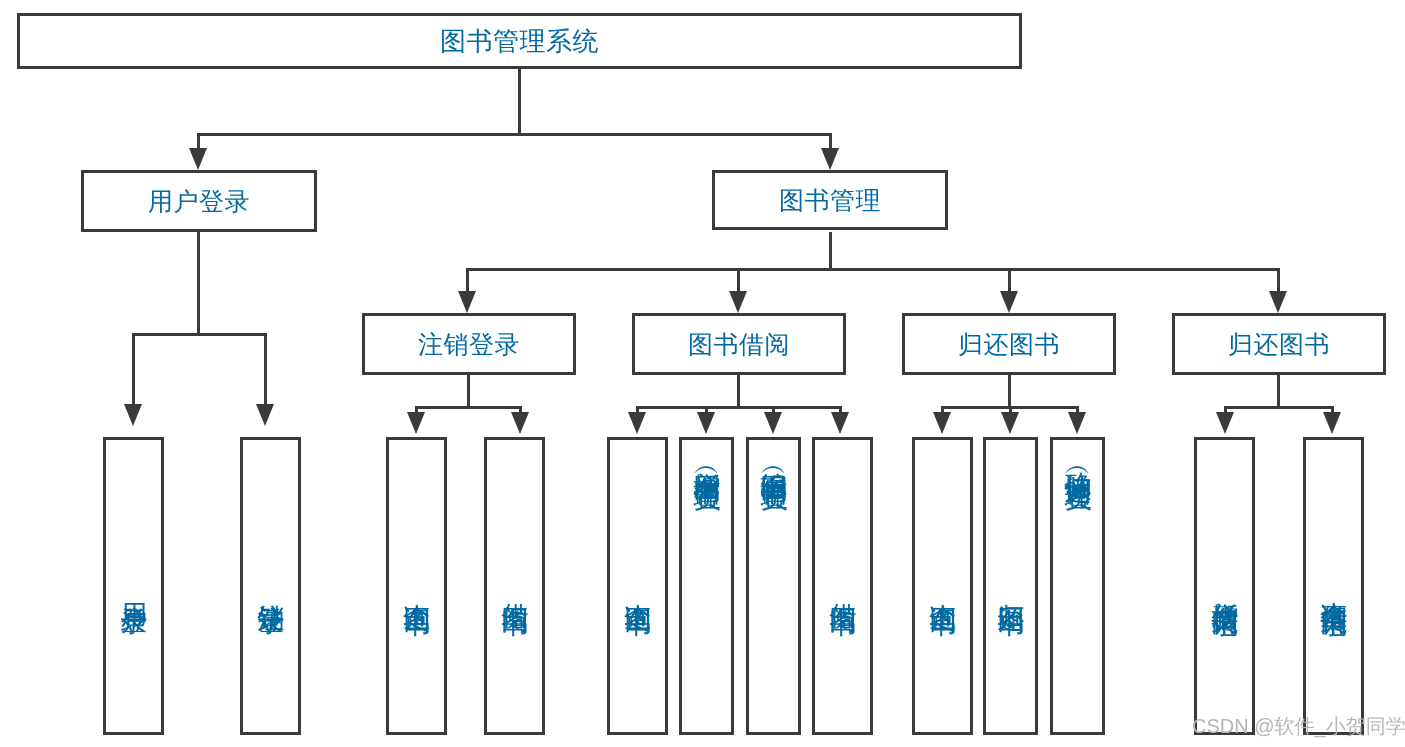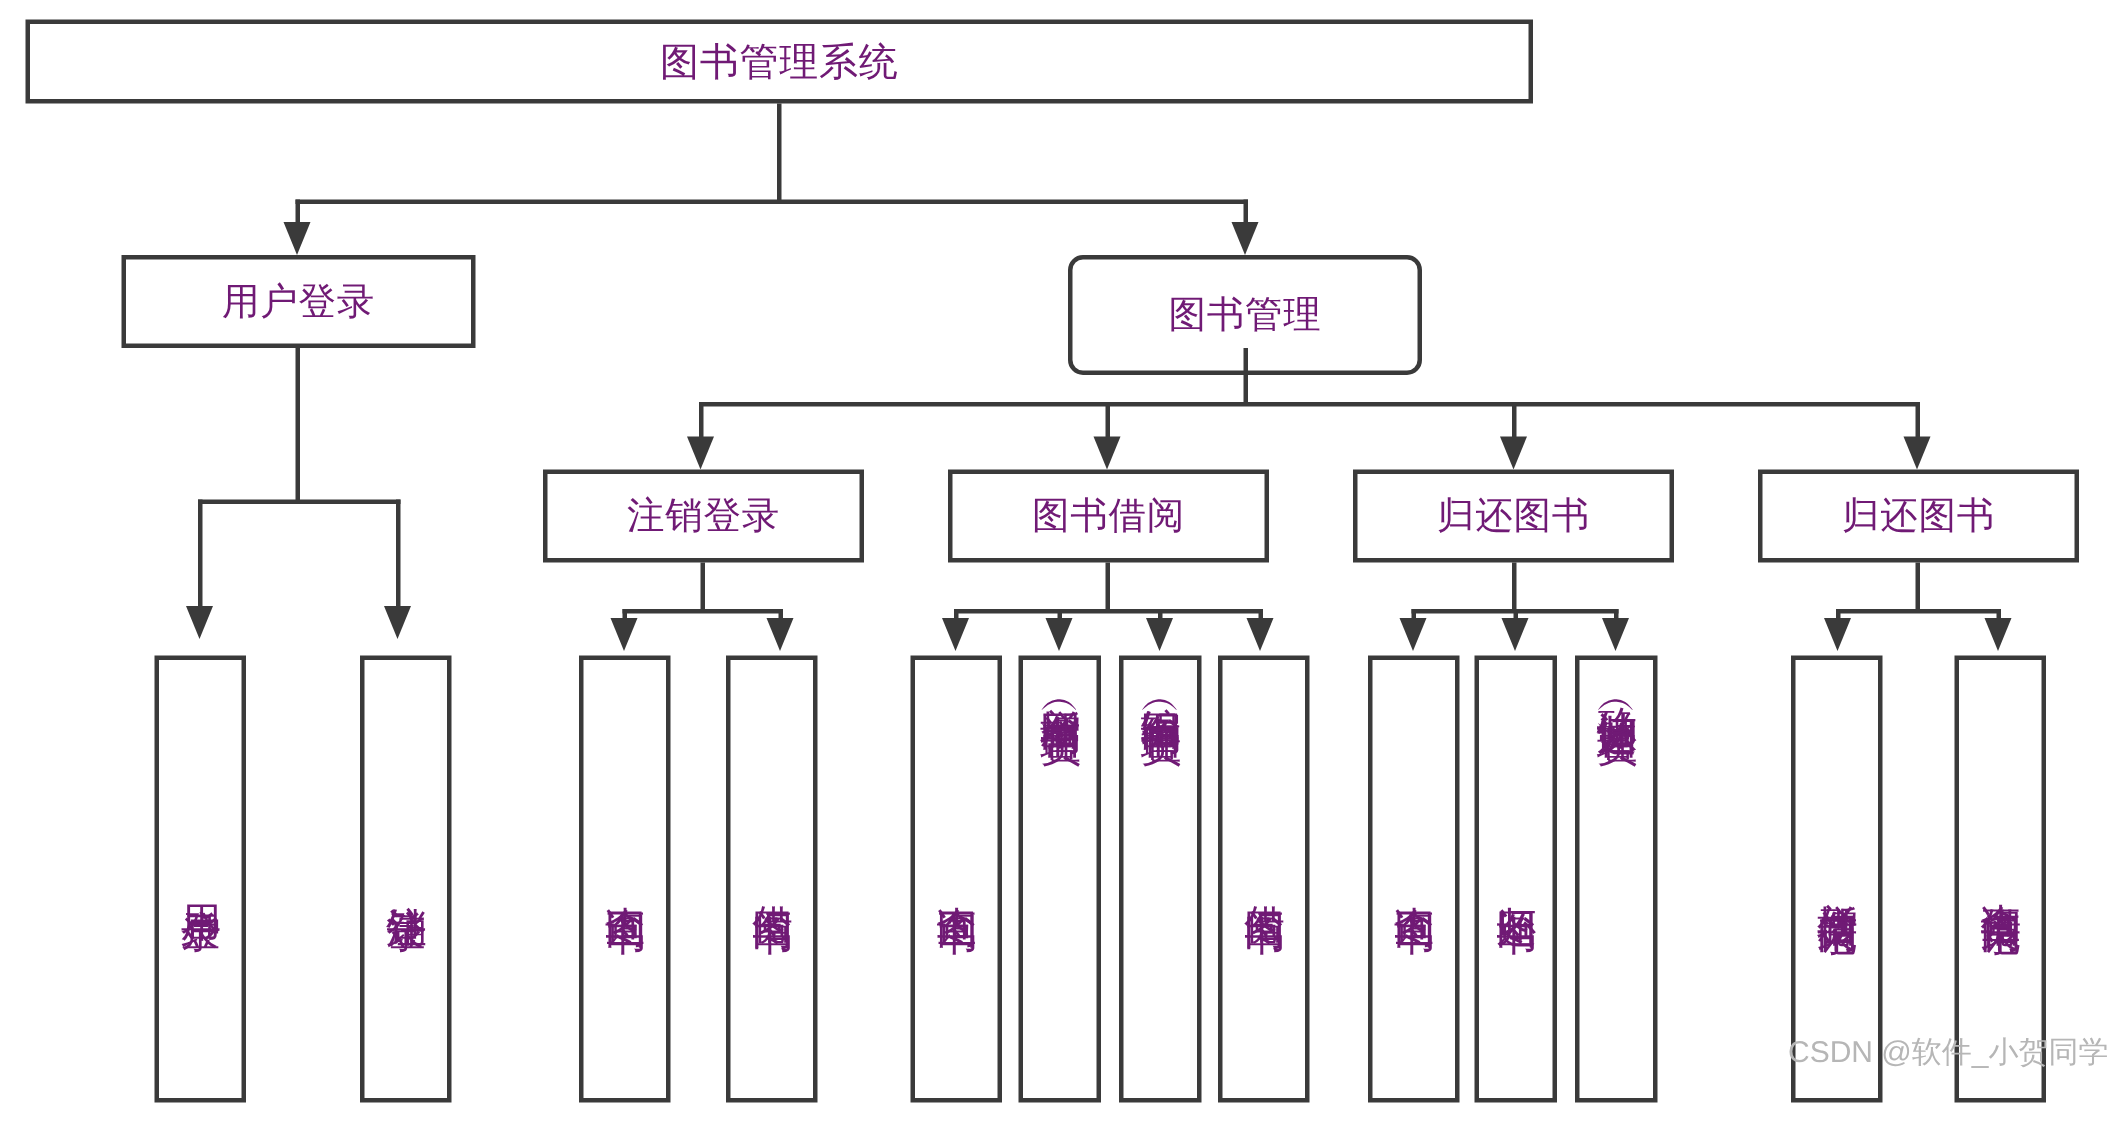--- a/index.html
+++ b/index.html
@@ -23,21 +23,21 @@
     box-sizing: border-box;
     border: 3px solid #3a3a3a;
     background: #ffffff;
     display: flex;
     align-items: center;
     justify-content: center;
     text-align: center;
   }
   .node-label {
     display: block;
-    color: #701a75;
+    color: #0369a1;
     letter-spacing: 0.5px;
   }
   
   .node.horiz .node-label {
     font-size: 25px;
     line-height: 1;
     white-space: nowrap;
   }
   .node.root .node-label {
     font-size: 26px;
@@ -101,21 +101,21 @@
   <div class="edge h" style="left:197px; top:133px; width:635px; height:3px;"></div>
 
   <div class="edge v" style="left:197px; top:133px; width:3px; height:17px;"></div>
   <div class="arrow" style="left:189px; top:148px;"></div>
   <div class="edge v" style="left:829px; top:133px; width:3px; height:17px;"></div>
   <div class="arrow" style="left:821px; top:148px;"></div>
 
   <div class="node horiz" style="left:81px; top:170px; width:236px; height:62px;">
     <span class="node-label">用户登录</span>
   </div>
-  <div class="node horiz" style="left:712px; top:170px; width:236px; height:80px;border-radius:10px;">
+  <div class="node horiz" style="left:712px; top:170px; width:236px; height:60px;">
     <span class="node-label">图书管理</span>
   </div>
 
   <div class="edge v" style="left:197px; top:232px; width:3px; height:103px;"></div>
   <div class="edge h" style="left:132px; top:333px; width:135px; height:3px;"></div>
   <div class="edge v" style="left:132px; top:333px; width:3px; height:72px;"></div>
   <div class="arrow" style="left:124px; top:404px;"></div>
   <div class="edge v" style="left:264px; top:333px; width:3px; height:72px;"></div>
   <div class="arrow" style="left:256px; top:404px;"></div>
 
@@ -214,15 +214,15 @@
     <span class="node-label">确认归还（管理员）</span>
   </div>
 
   <div class="node vert mid-text" style="left:1194px; top:437px; width:61px; height:298px;">
     <span class="node-label">新增借阅记录</span>
   </div>
   <div class="node vert mid-text" style="left:1303px; top:437px; width:61px; height:298px;">
     <span class="node-label">查询借阅记录</span>
   </div>
 
-  <div class="watermark" style="left:1192px; top:688px;">CSDN @软件_小贺同学</div>
+  <div class="watermark" style="left:1192px; top:713px;">CSDN @软件_小贺同学</div>
 
 </div>
 
 </body></html>

